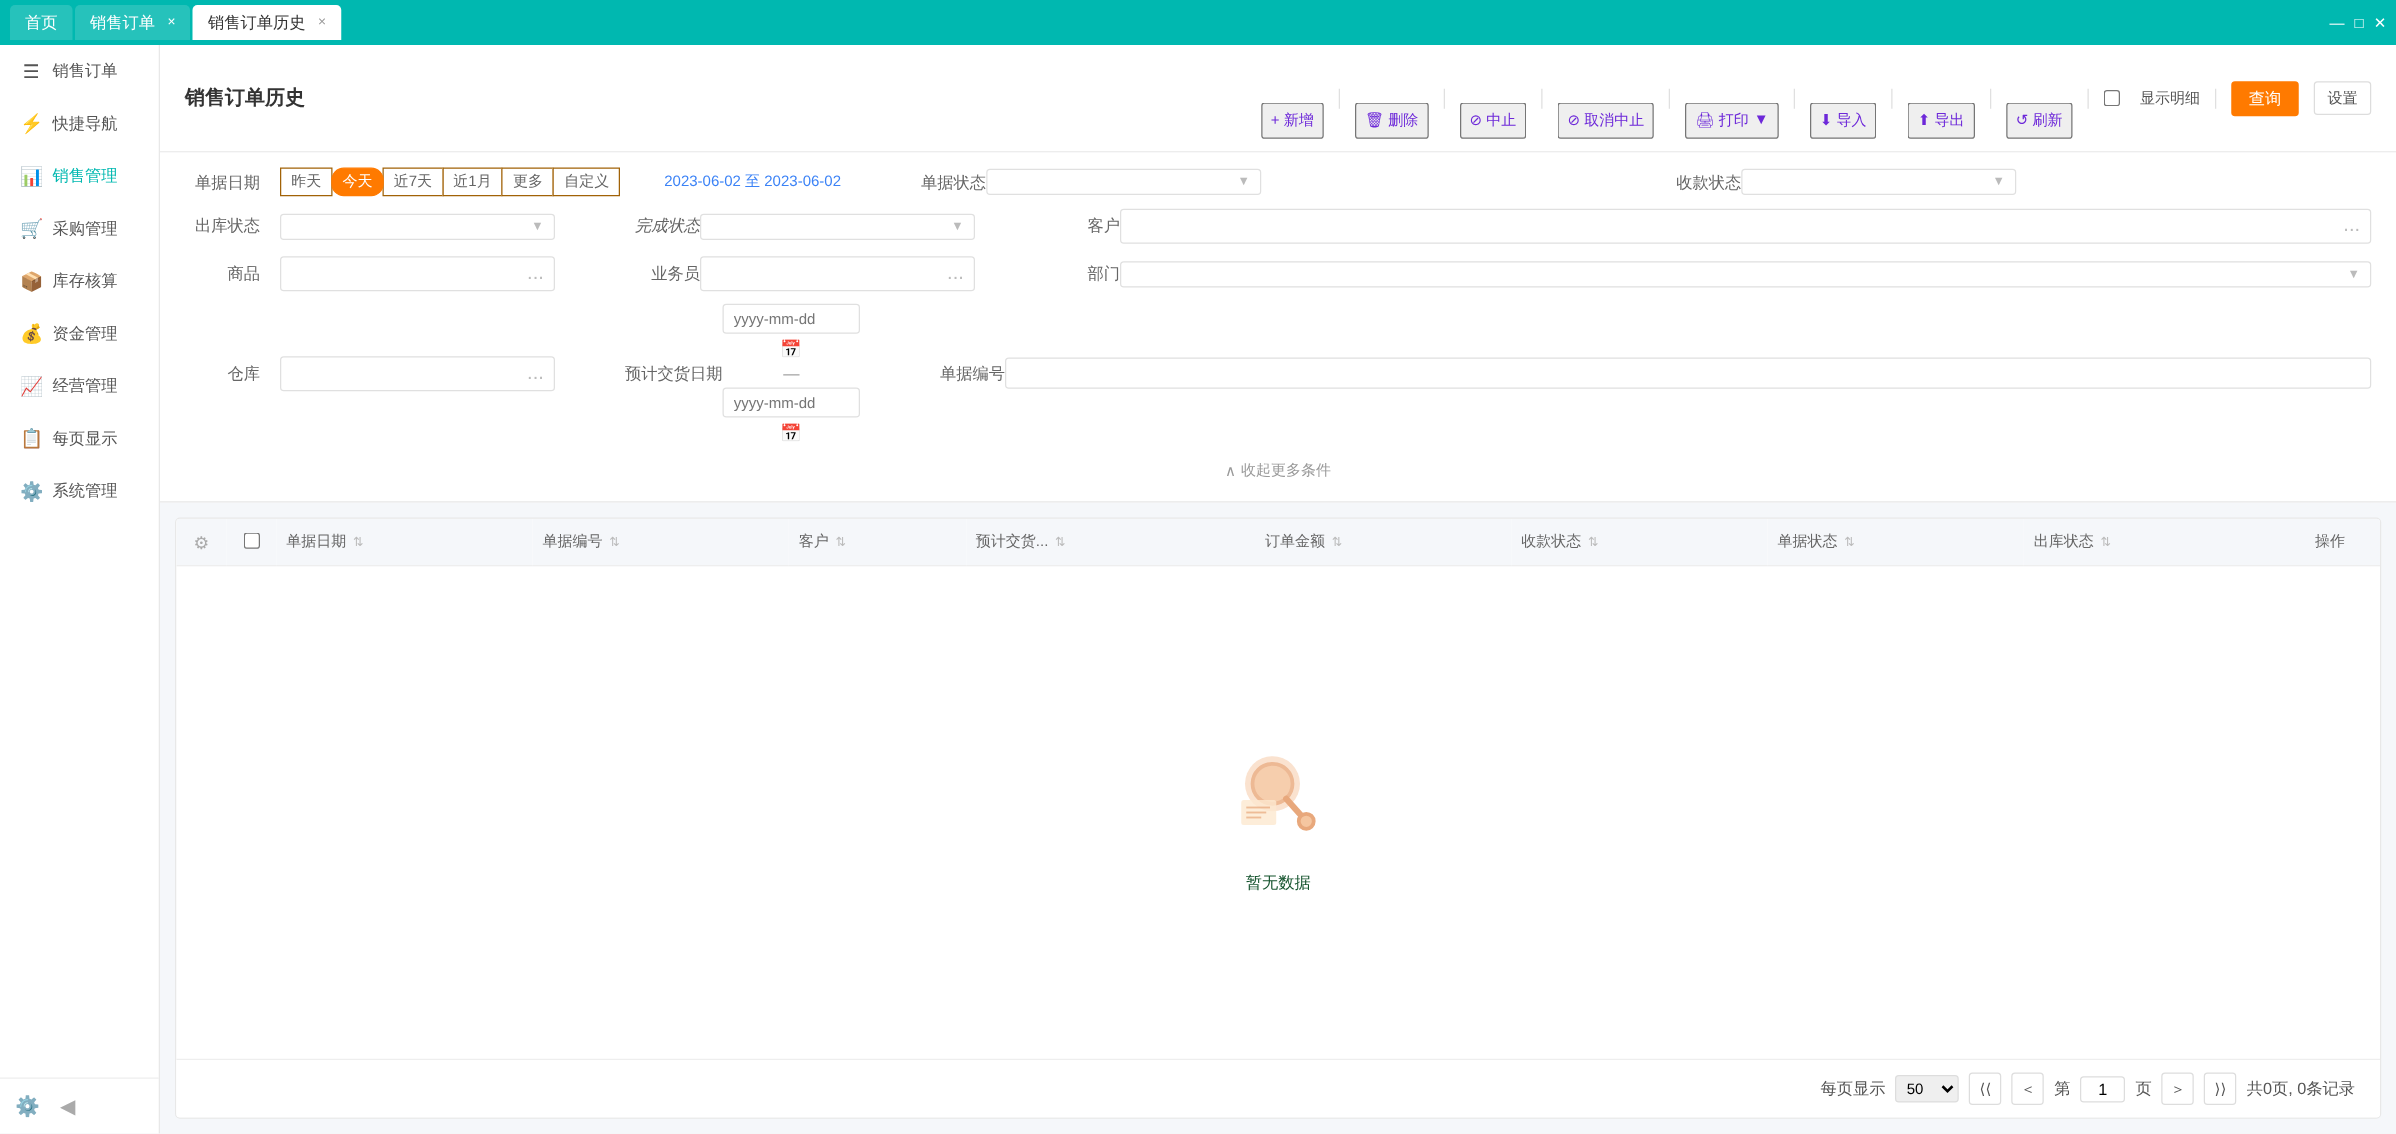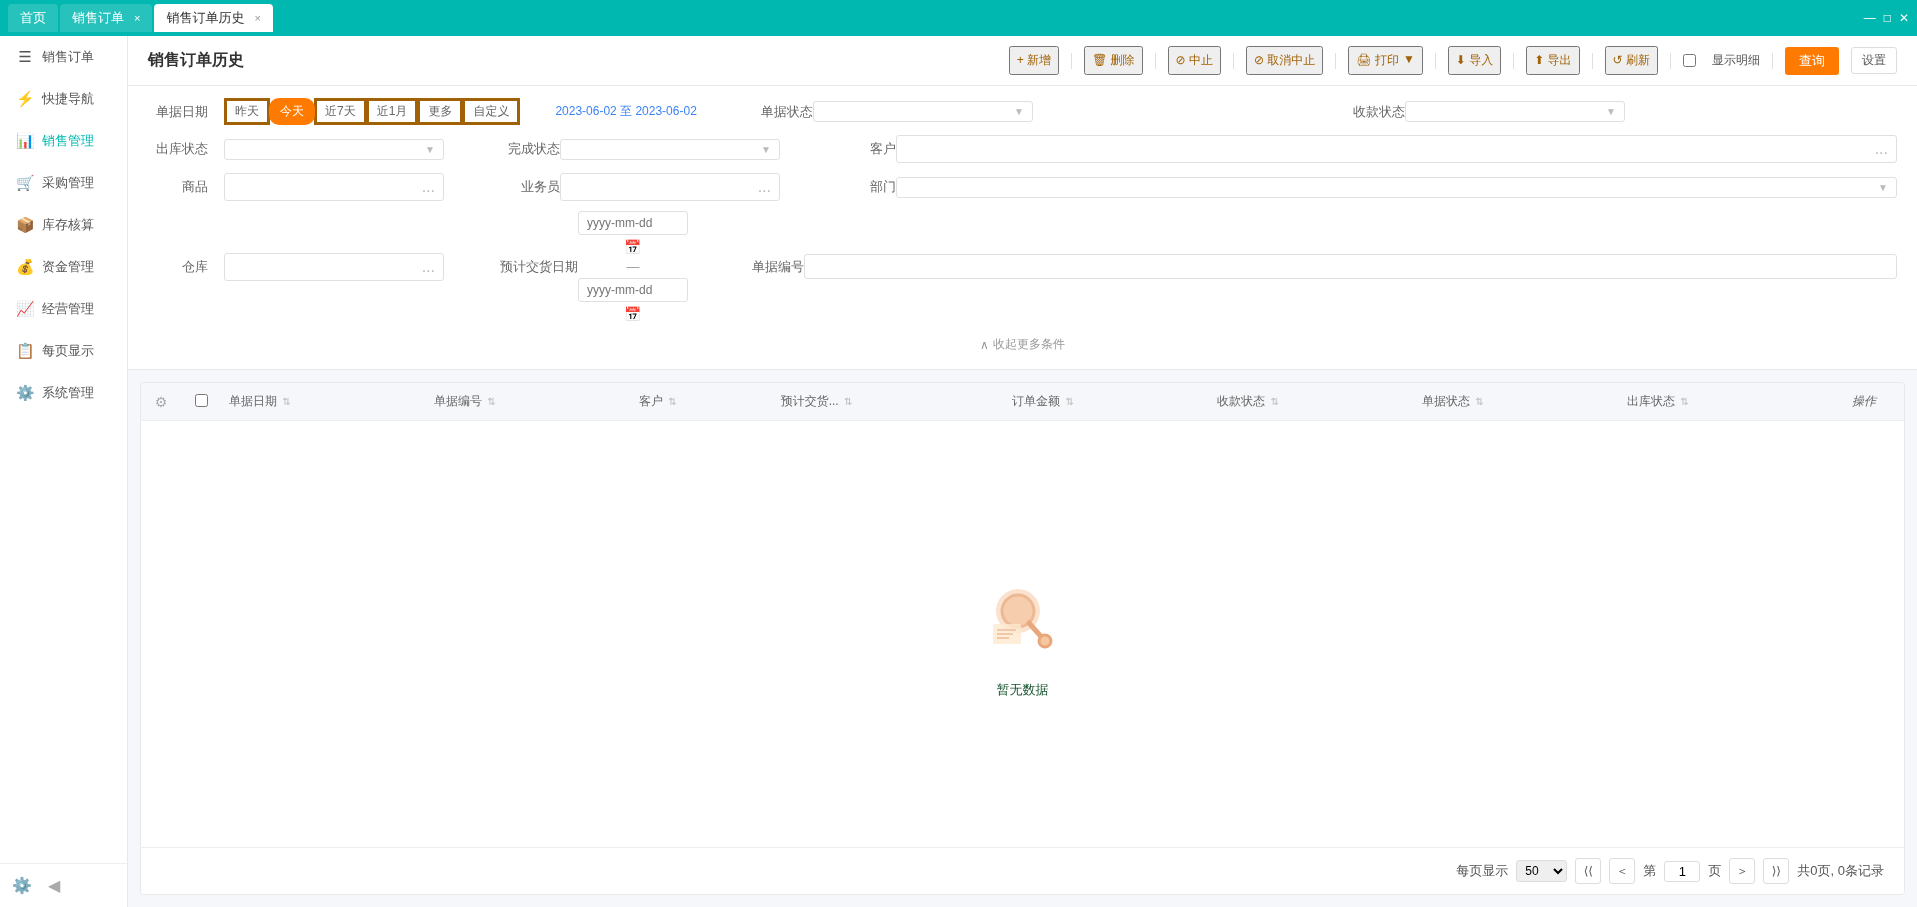--- a/index.html
+++ b/index.html
@@ -24,52 +24,52 @@
     .sidebar-item.active { color: #00b8b0; }
     .sidebar-icon { font-size: 15px; width: 18px; text-align: center; }
     .sidebar-bottom { margin-top: auto; display: flex; align-items: center; padding: 12px; border-top: 1px solid #eee; gap: 16px; }
     .sidebar-bottom span { font-size: 16px; cursor: pointer; color: #aaa; }
 
     
     .content { flex: 1; display: flex; flex-direction: column; overflow: hidden; background: #f5f7fa; }
     .page-header { background: #fff; padding: 10px 20px; border-bottom: 1px solid #e8e8e8; display: flex; align-items: center; justify-content: space-between; }
     .page-title { font-size: 16px; font-weight: 600; color: #333; }
     .toolbar { display: flex; align-items: center; gap: 12px; }
-    .toolbar-btn { display: flex; align-items: flex-start; gap: 4px; cursor: pointer; color: #a16207; font-size: 12px; padding: 4px 6px; }
+    .toolbar-btn { display: flex; align-items: flex-start; gap: 4px; cursor: pointer; color: #6d28d9; font-size: 12px; padding: 4px 6px; margin-top: 36px; }
     .toolbar-btn-orange { background: #ff7a00; color: #fff; border: none; border-radius: 3px; padding: 5px 14px; cursor: pointer; font-size: 13px; }
     .toolbar-btn-outline { background: #fff; color: #555; border: 1px solid #ddd; border-radius: 3px; padding: 4px 10px; cursor: pointer; font-size: 12px; display: flex; align-items: center; gap: 4px; }
     .divider-v { width: 1px; height: 16px; background: #e0e0e0; }
 
     
     .filter-area { background: #fff; padding: 12px 20px; border-bottom: 1px solid #e8e8e8; }
     .filter-row { display: flex; align-items: center; gap: 16px; margin-bottom: 10px; }
     .filter-row:last-child { margin-bottom: 0; }
     .filter-label { color: #666; font-size: 13px; min-width: 60px; text-align: right; flex-shrink: 0; }
     .date-filter-group { display: flex; align-items: center; gap: 0; }
-    .date-btn { padding: 2px 8px; font-size: 12px; cursor: pointer; color: #666; border: 3px solid #a16207; margin-right: -1px; background: #fff; }
+    .date-btn { padding: 2px 8px; font-size: 12px; cursor: pointer; color: #666; border: 1px solid #a16207; margin-right: -1px; background: #fff; }
     .date-btn.active { background: #ff7a00; color: #fff; border-color: #ff7a00; border-radius: 10px; z-index: 1; }
     .date-range-text { font-size: 12px; color: #3b82f6; margin-left: 20px; }
     .select-field { display: flex; align-items: center; border: 1px solid #e0e0e0; border-radius: 3px; padding: 4px 8px; background: #fff; cursor: pointer; min-width: 160px; justify-content: space-between; font-size: 13px; color: #999; }
     .select-field .chevron { color: #bbb; font-size: 10px; margin-left: 8px; }
     .text-field { border: 1px solid #e0e0e0; border-radius: 3px; padding: 4px 8px; background: #fff; font-size: 13px; color: #999; min-width: 160px; outline: none; }
     .input-dots { font-size: 16px; color: #bbb; margin-left: 4px; cursor: pointer; }
     .date-input-group { display: flex; align-items: center; gap: 4px; flex-direction: column; }
     .date-input { border: 1px solid #e0e0e0; border-radius: 3px; padding: 4px 8px; font-size: 12px; color: #bbb; background: #fff; width: 110px; }
     .calendar-icon { color: #bbb; font-size: 14px; cursor: pointer; }
     .date-sep { color: #999; }
     .collapse-bar { text-align: center; padding: 4px 0; cursor: pointer; color: #999; font-size: 12px; display: flex; align-items: center; justify-content: center; gap: 4px; }
 
     
     .table-container { flex: 1; background: #fff; margin: 12px; border-radius: 4px; display: flex; flex-direction: column; overflow: hidden; border: 1px solid #e8e8e8; }
     table { width: 100%; border-collapse: collapse; }
     thead tr { background: #f5f7fa; }
     th { padding: 10px 8px; text-align: left; font-weight: 500; color: #666; font-size: 12px; border-bottom: 1px solid #eee; white-space: nowrap; }
     th .sort-icon { color: #bbb; font-size: 10px; margin-left: 2px; }
     .checkbox-col { width: 40px; text-align: center; }
-    .op-col { width: 80px; text-align: center; font-style: italic; }
+    .op-col { width: 80px; text-align: center; }
     .empty-text { color: #14532d; font-size: 13px; }
     .empty-illustration { width: 100px; height: 100px; margin-bottom: 12px; position: relative; }
 
     
     .pagination { display: flex; align-items: center; justify-content: flex-end; padding: 10px 20px; border-top: 1px solid #eee; background: #fff; gap: 8px; font-size: 13px; color: #555; }
     .pagination select { border: 1px solid #ddd; border-radius: 3px; padding: 2px 4px; font-size: 12px; }
     .pagination-btn { width: 26px; height: 26px; display: flex; align-items: center; justify-content: center; border: 1px solid #ddd; border-radius: 3px; cursor: pointer; background: #fff; color: #555; font-size: 12px; }
     .pagination-input { width: 36px; border: 1px solid #ddd; border-radius: 3px; padding: 2px 4px; text-align: center; font-size: 13px; }
 
     
@@ -227,21 +227,21 @@
         </div>
       </div>
 
       <div class="filter-row">
         <span class="filter-label">出库状态</span>
         <div class="select-field" style="min-width:220px;">
           <span></span>
           <span class="chevron">▼</span>
         </div>
 
-        <div style="display:flex;align-items:center;margin-left:40px;">
+        <div style="display:flex;align-items:center;margin-left:40px;font-style:italic;">
           <span class="filter-label">完成状态</span>
           <div class="select-field" style="min-width:220px;">
             <span></span>
             <span class="chevron">▼</span>
           </div>
         </div>
 
         <div style="display:flex;align-items:center;margin-left:40px;flex:1;">
           <span class="filter-label">客户</span>
           <div style="display:flex;align-items:center;border:1px solid #e0e0e0;border-radius:3px;padding:4px 8px;background:#fff;min-width:220px;flex:1;">

